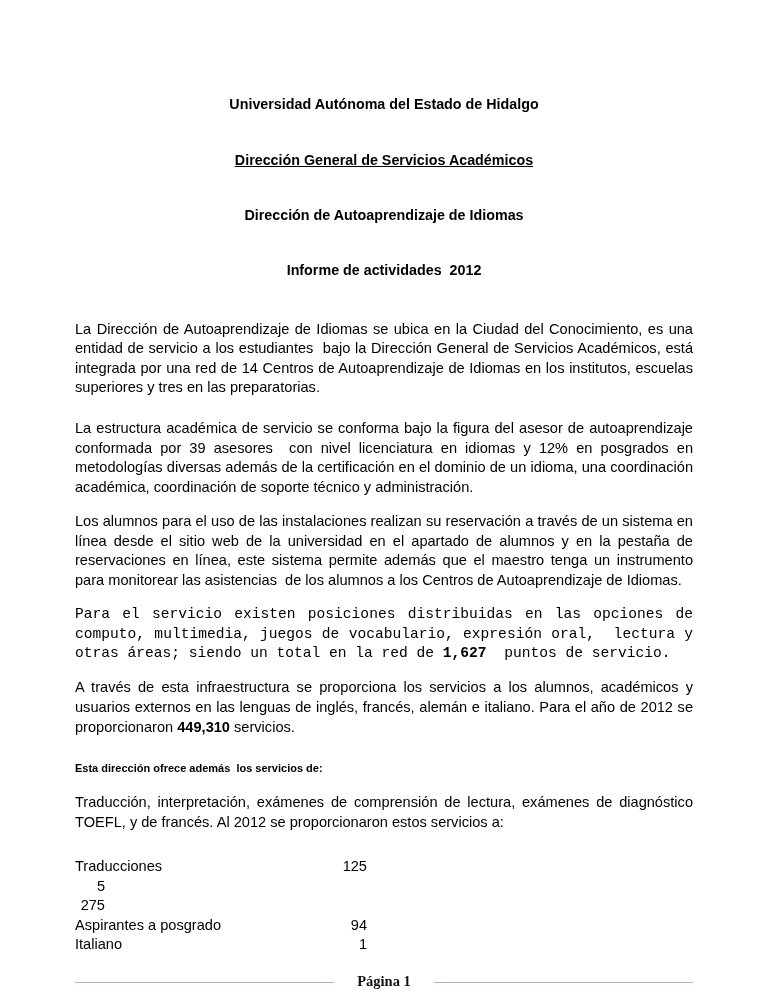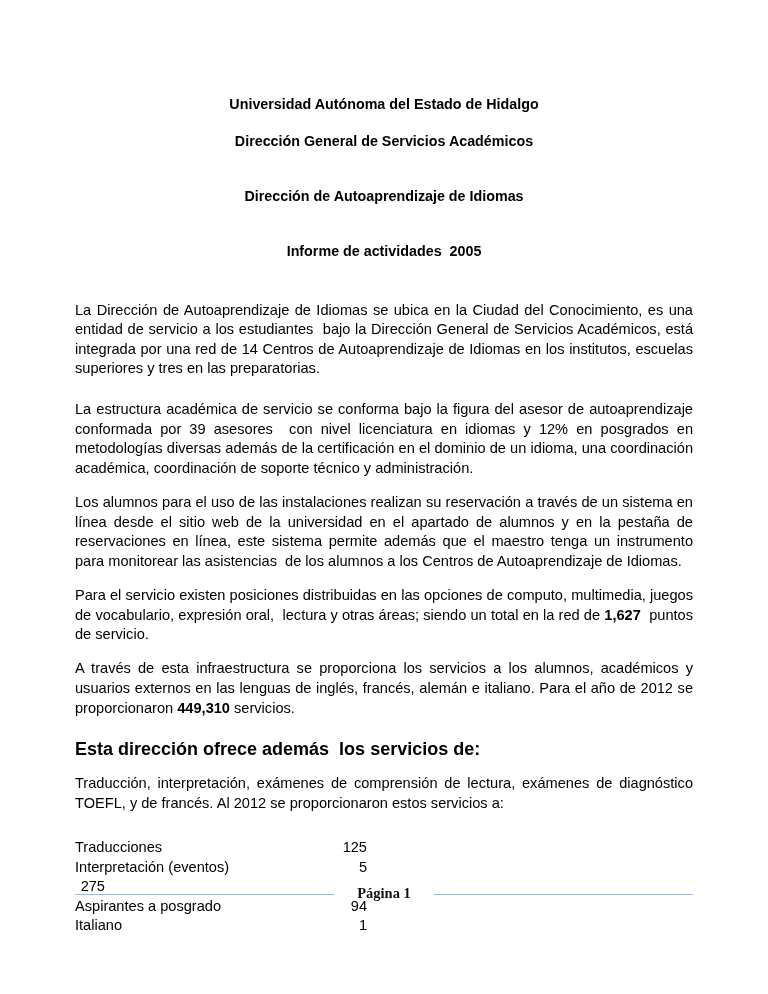--- a/index.html
+++ b/index.html
@@ -33,43 +33,43 @@
 
   
   .heading {
     text-align: center;
     font-weight: bold;
     font-size: 14.3px;
     line-height: 1.2;
     white-space: pre;
   }
   .h-1 { margin-top: 96px; }
-  .h-2 { margin-top: 20px; }
+  .h-2 { margin-top: 39px; text-decoration: underline; }
   .h-3 { margin-top: 38px; }
   .h-4 { margin-top: 38px; }
 
   
   .para {
     font-size: 14.6px;
     line-height: 19.6px;
     text-align: justify;
     white-space: pre-wrap;
     hyphens: none;
   }
   .p-1 { margin-top: 40px; }
   .p-2 { margin-top: 21px; }
   .p-2b { margin-top: 0; }
-  .p-3 { margin-top: 4px; }
+  .p-3 { margin-top: 4px; font-family: Liberation Mono, monospace; }
   .p-4 { margin-top: 8px; }
 
   .para b { font-weight: bold; }
 
   
   .section-head {
-    font-size: 18px;
+    font-size: 11px;
     line-height: 19.6px;
     font-weight: bold;
     margin-top: 22px;
     white-space: pre;
   }
   .section-body {
     font-size: 14.6px;
     line-height: 19.6px;
     text-align: justify;
     white-space: pre-wrap;
@@ -94,21 +94,21 @@
     flex: 0 0 auto;
     text-align: right;
     min-width: 30px;
   }
 
   
   .footer {
     position: absolute;
     left: 75px;
     right: 75px;
-    top: 886px;
+    top: 974px;
     display: flex;
     align-items: center;
     justify-content: center;
     gap: 12px;
   }
   .footer-rule {
     flex: 1 1 auto;
     height: 0;
     border-top: 1.4px solid #a3b8d8;
   }
@@ -129,21 +129,21 @@
 <div class="page">
 
   <div class="content">
 
     <div class="heading h-1">Universidad Autónoma del Estado de Hidalgo</div>
 
     <div class="heading h-2">Dirección General de Servicios Académicos</div>
 
     <div class="heading h-3">Dirección de Autoaprendizaje de Idiomas</div>
 
-    <div class="heading h-4">Informe de actividades  2005</div>
+    <div class="heading h-4">Informe de actividades  2012</div>
 
     <p class="para p-1">La Dirección de Autoaprendizaje de Idiomas se ubica en la Ciudad del Conocimiento, es una entidad de servicio a los estudiantes  bajo la Dirección General de Servicios Académicos, está integrada por una red de 14 Centros de Autoaprendizaje de Idiomas en los institutos, escuelas superiores y tres en las preparatorias.</p>
 
     <p class="para p-2">La estructura académica de servicio se conforma bajo la figura del asesor de autoaprendizaje conformada por 39 asesores  con nivel licenciatura en idiomas y 12% en posgrados en metodologías diversas además de la certificación en el dominio de un idioma, una coordinación académica, coordinación de soporte técnico y administración.</p>
 
     <p class="para p-2b">Los alumnos para el uso de las instalaciones realizan su reservación a través de un sistema en línea desde el sitio web de la universidad en el apartado de alumnos y en la pestaña de  reservaciones en línea, este sistema permite además que el maestro tenga un instrumento para monitorear las asistencias  de los alumnos a los Centros de Autoaprendizaje de Idiomas.</p>
 
     <p class="para p-3"><span>Para el servicio existen posiciones distribuidas en las opciones de computo, multimedia, juegos de vocabulario, expresión oral,  lectura y otras áreas; siendo un total en la red de </span><b>1,627</b><span>  puntos de servicio.</span></p>
 
     <p class="para p-4"><span>A través de esta infraestructura se proporciona los servicios a los alumnos, académicos y usuarios externos en las lenguas de inglés, francés, alemán e italiano. Para el año de 2012 se proporcionaron </span><b>449,310</b><span> servicios.</span></p>
@@ -153,21 +153,20 @@
     <p class="section-body">Traducción, interpretación, exámenes de comprensión de lectura, exámenes de diagnóstico TOEFL, y de francés. Al 2012 se proporcionaron estos servicios a:</p>
 
     <div class="list">
 
       <div class="list-row">
         <span class="list-label">Traducciones</span>
         <span class="list-value">125</span>
       </div>
 
       <div class="list-row">
-        <span class="list-label">Interpretación (eventos)</span>
         <span class="list-value">5</span>
       </div>
 
       <div class="list-row">
         <span class="list-value">275</span>
       </div>
 
       <div class="list-row">
         <span class="list-label">Aspirantes a posgrado</span>
         <span class="list-value">94</span>

